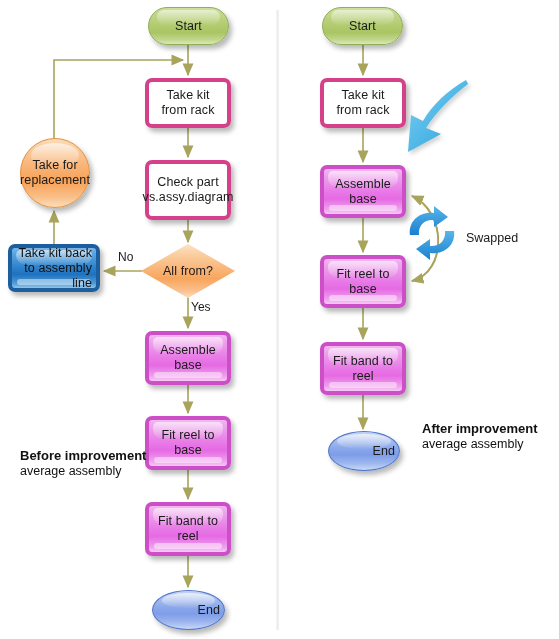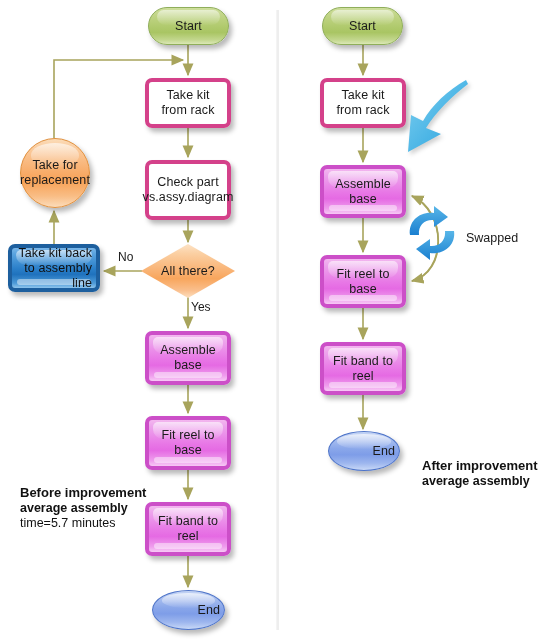--- a/index.html
+++ b/index.html
@@ -165,24 +165,23 @@
     text-align: right;
   }
 
   .note {
     position: absolute;
     font-size: 12.5px;
     line-height: 15.5px;
     color: #111111;
     z-index: 6;
     white-space: nowrap;
-    margin-top: 37px;
   }
   .note .t1 { font-weight: bold; font-size: 13px; display:block; }
-  .note .t2 { display:block;font-weight:bold; }
+  .note .t2 { display:block; }
   .note .t3 { display:block; }
 
   .callout {
     position: absolute;
     font-size: 12.5px;
     color: #1a1a1a;
     z-index: 6;
     white-space: nowrap;
   }
 
@@ -263,21 +262,21 @@
   <div class="node proc pink" style="left:145px; top:78px; width:86px; height:50px;">
     <span class="lbl">Take kit from rack</span>
   </div>
 
   <div class="node proc pink" style="left:145px; top:160px; width:86px; height:60px;">
     <span class="lbl">Check part vs.assy.diagram</span>
   </div>
 
   <div class="node diamond" style="left:141px; top:244px; width:94px; height:54px;">
     <span class="dshape"></span>
-    <span class="lbl" style="z-index:4;">All there?</span>
+    <span class="lbl" style="z-index:4;">All from?</span>
   </div>
 
   <div class="edge-label" style="left:118px; top:250px;">No</div>
   <div class="edge-label" style="left:191px; top:300px;">Yes</div>
 
   <div class="node proc blue" style="left:8px; top:244px; width:92px; height:48px;">
     <span class="lbl">Take kit back to assembly line</span>
   </div>
 
   <div class="node circle" style="left:20px; top:138px; width:70px; height:70px;">
@@ -296,21 +295,20 @@
     <span class="lbl">Fit band to reel</span>
   </div>
 
   <div class="node ellipse" style="left:152px; top:590px; width:73px; height:40px;">
     <span class="lbl">End</span>
   </div>
 
   <div class="note" style="left:20px; top:448px;">
     <span class="t1">Before improvement</span>
     <span class="t2">average assembly</span>
-    <span class="t3">time=5.7 minutes</span>
   </div>
 
   <div class="node pill" style="left:322px; top:7px; width:81px; height:38px;">
     <span class="lbl">Start</span>
   </div>
 
   <div class="node proc pink" style="left:320px; top:78px; width:86px; height:50px;">
     <span class="lbl">Take kit from rack</span>
   </div>
 

